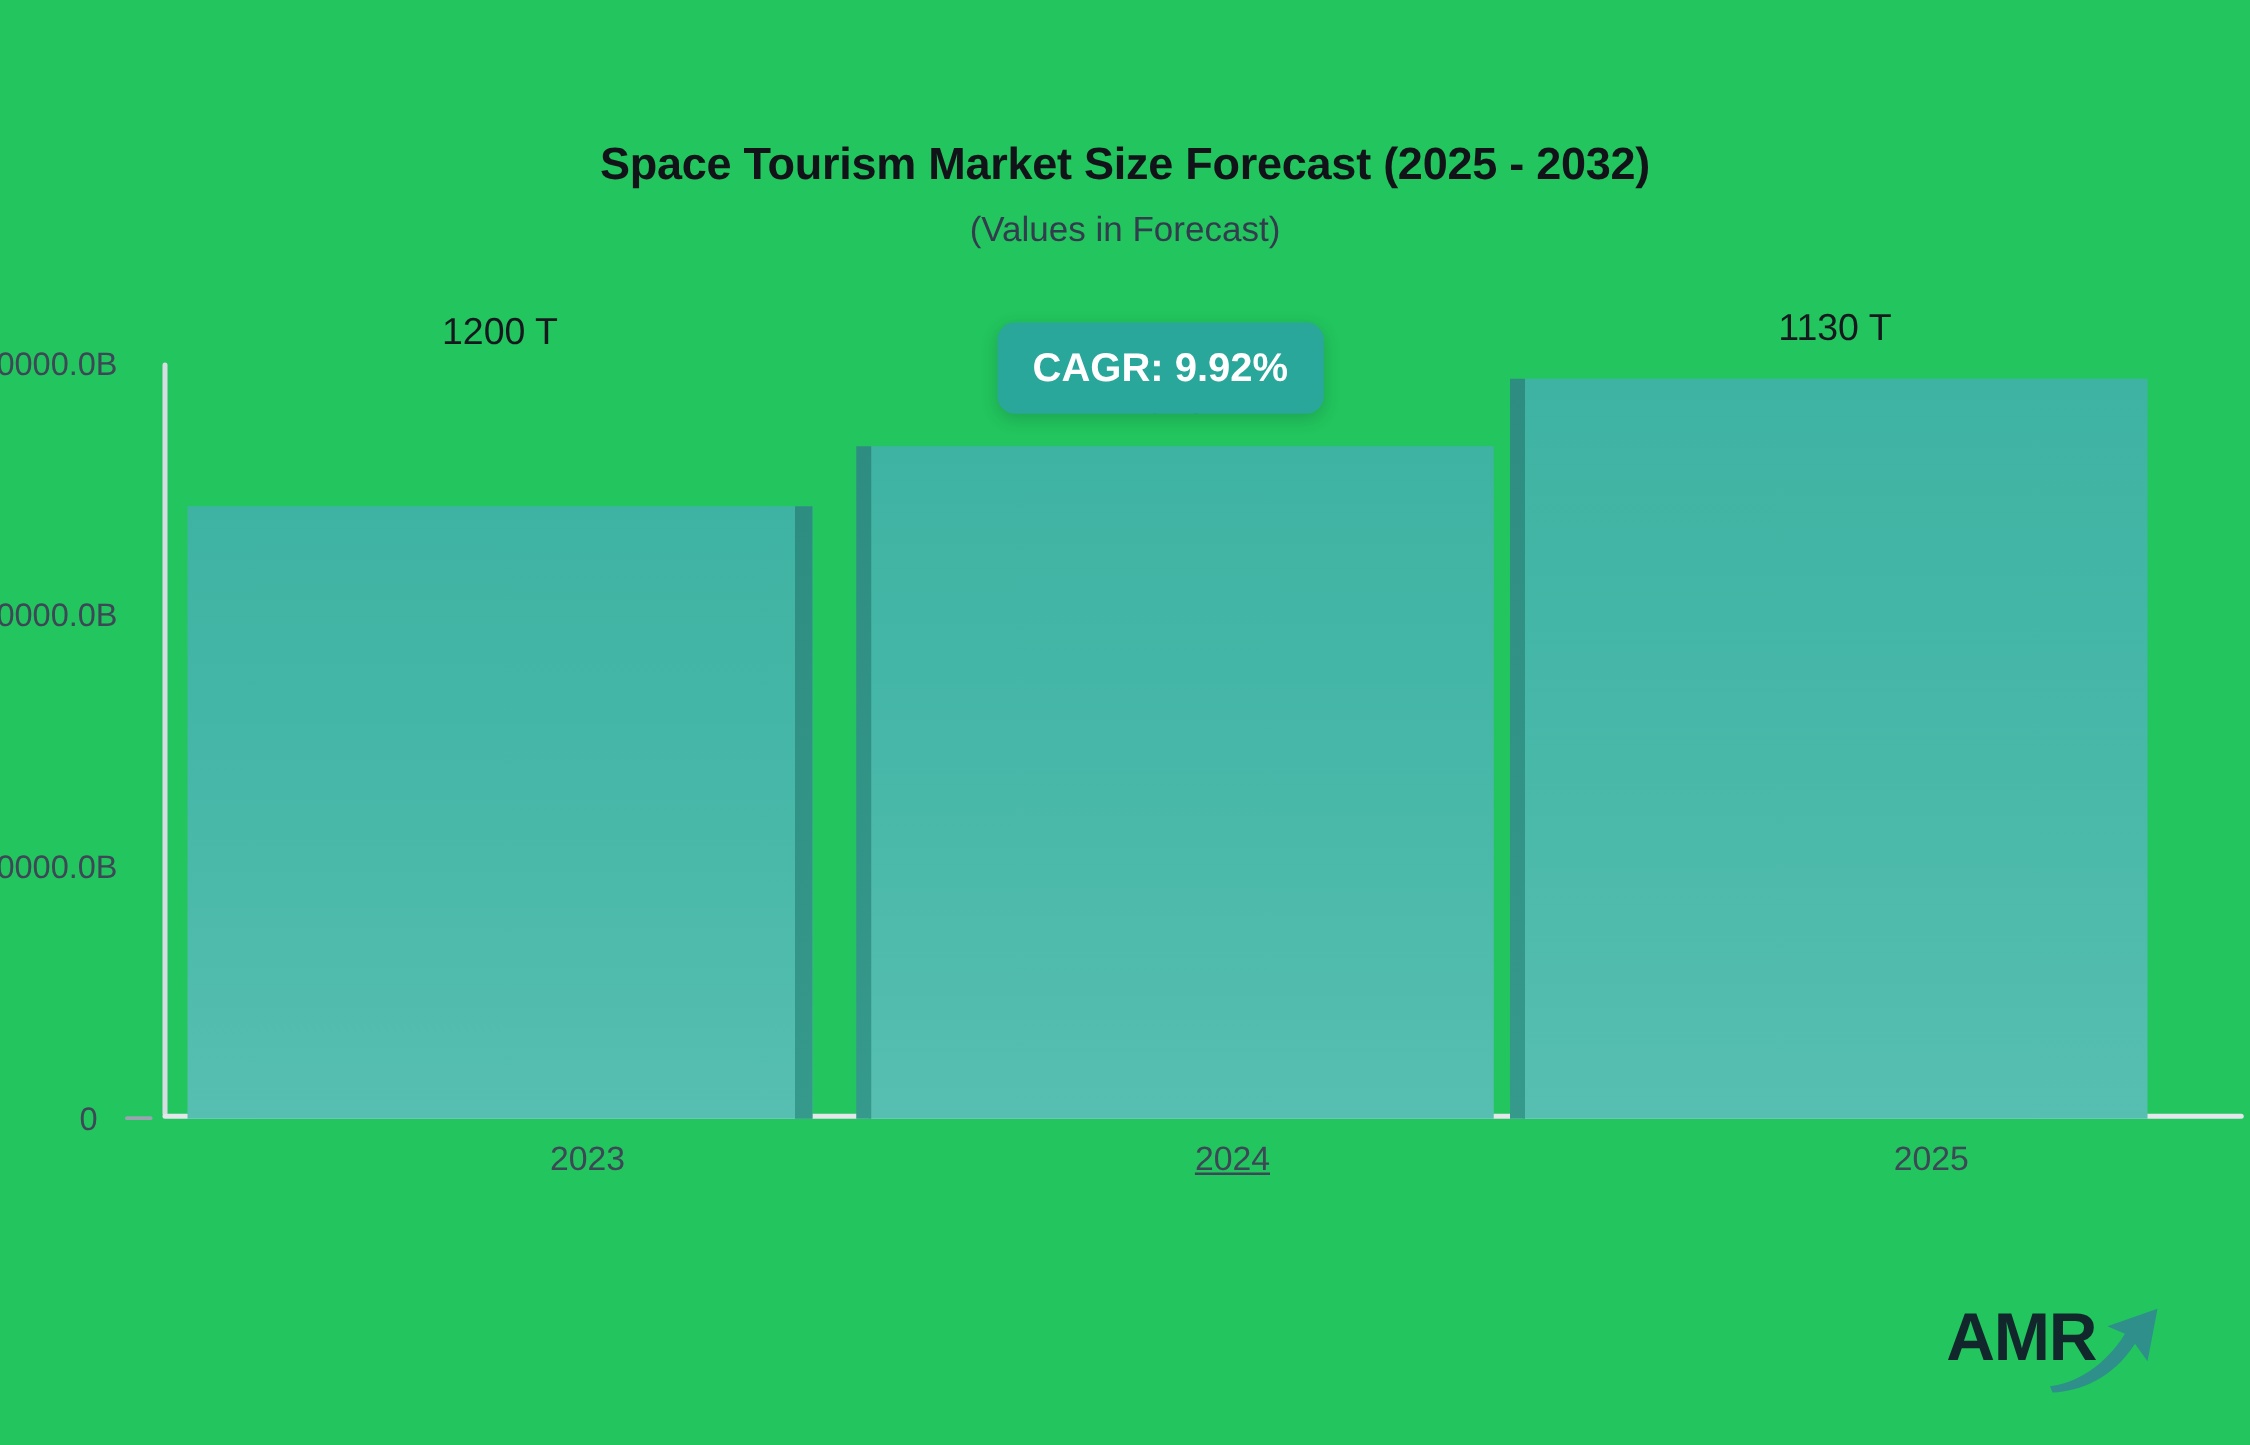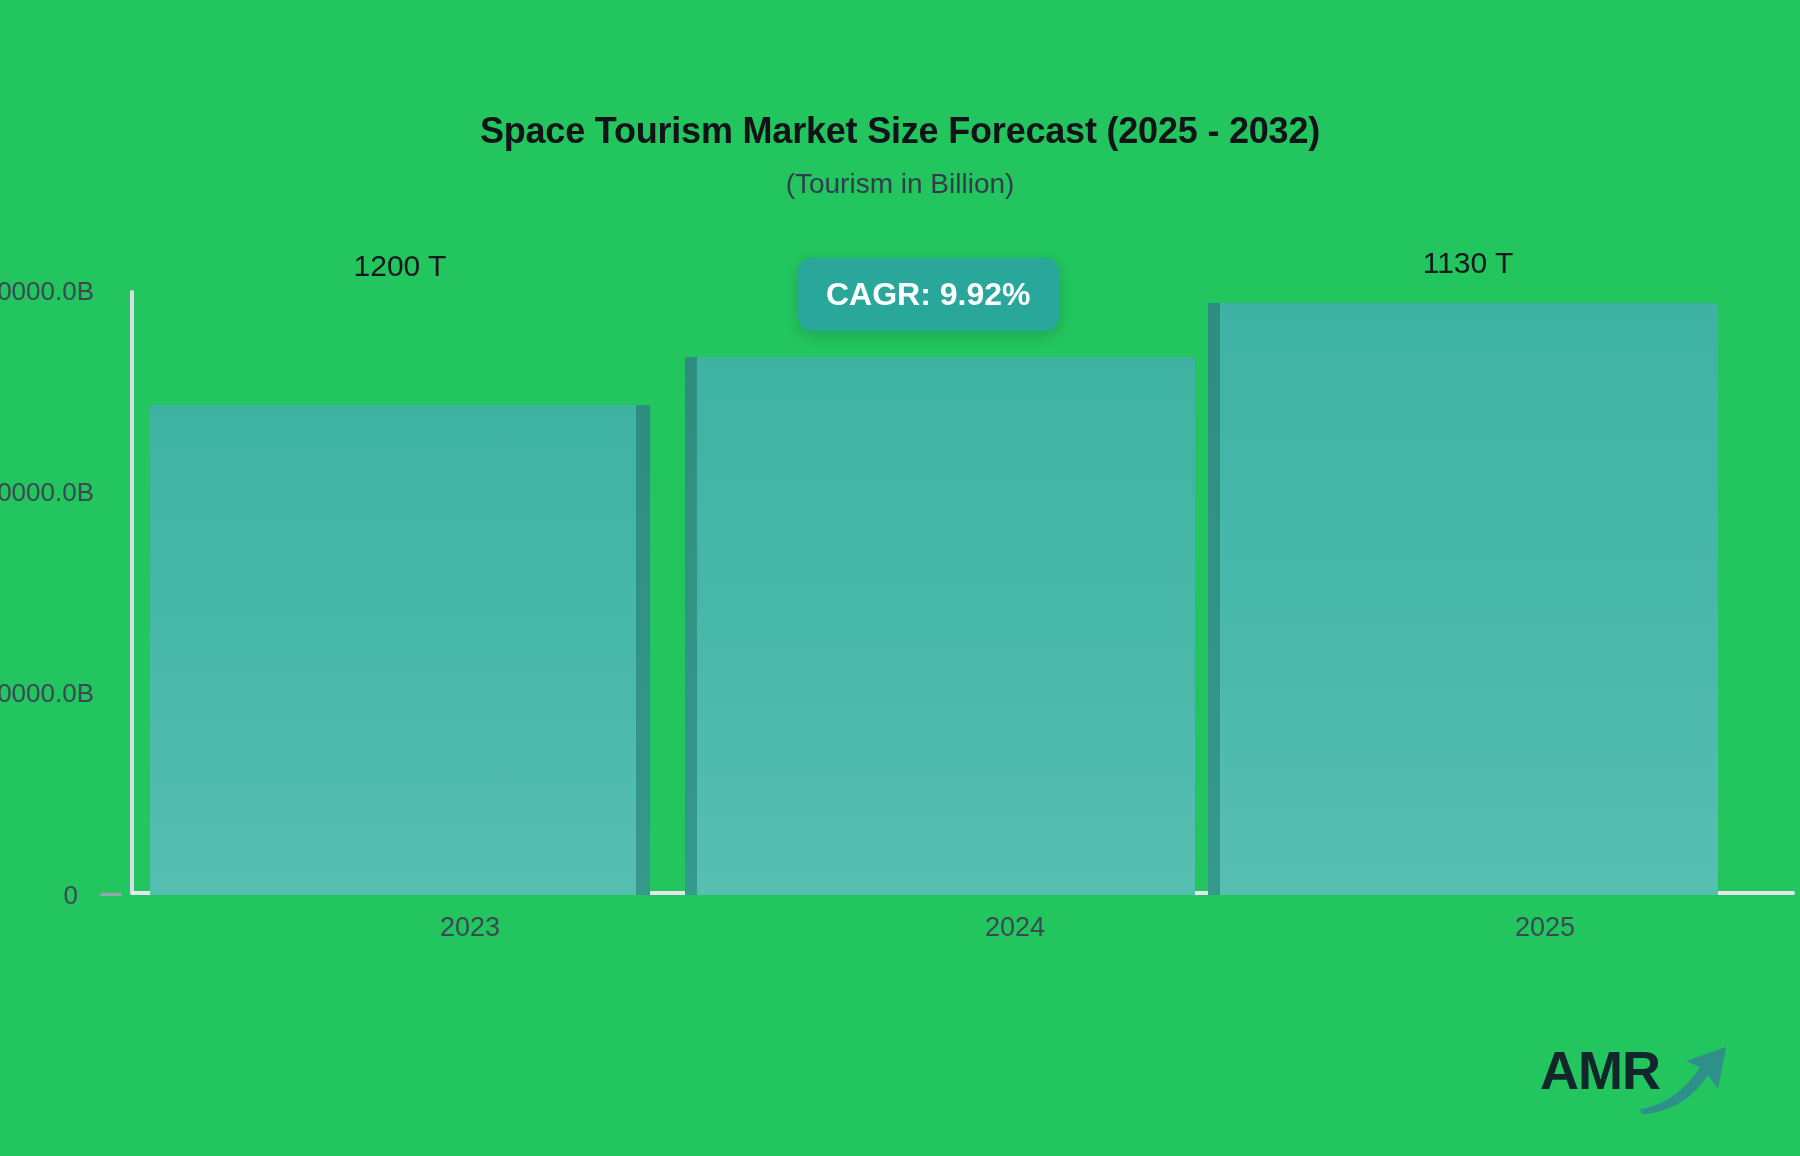--- a/index.html
+++ b/index.html
@@ -156,40 +156,40 @@
   
   #amr-logo {
     position: absolute;
     left: 1540px;
     top: 1035px;
     width: 190px;
     height: 80px;
   }
   #amr-logo-text {
     position: absolute;
-    left: 0;
+    left: 17px;
     top: 4px;
     font-size: 54px;
     font-weight: bold;
     color: #12272b;
     letter-spacing: -1px;
   }
   #amr-logo-arrow {
     position: absolute;
     left: 98px;
     top: 8px;
   }
 </style>
 </head>
 <body>
 
 <div id="chart-canvas">
 
   <div id="chart-title">Space Tourism Market Size Forecast (2025 - 2032)</div>
-  <div id="chart-subtitle">(Tourism in Billion)</div>
+  <div id="chart-subtitle">(Values in Forecast)</div>
 
   <div id="y-axis-line"></div>
   <div id="x-axis-line"></div>
 
   <div class="y-tick-label" style="top:276px;">00000.0B</div>
   <div class="y-tick-label" style="top:477px;">00000.0B</div>
   <div class="y-tick-label" style="top:678px;">00000.0B</div>
   <div class="y-tick-label" style="top:880px; right:1722px;">0</div>
   <div class="y-tick-dash" style="left:100px; top:893px;"></div>
 
@@ -209,21 +209,21 @@
 
     <div class="bar-group" style="left:1088px; width:500px; height:600px;">
       <div class="bar-value-label" style="bottom:615px;">1130 T</div>
       <div class="bar-body" style="height:592px;"></div>
       <div class="bar-shadow-left" style="left:-10px; height:592px;"></div>
     </div>
 
   </div>
 
   <div class="x-tick-label" style="left:300px; width:200px;">2023</div>
-  <div class="x-tick-label" style="left:845px; width:200px;">2024</div>
+  <div class="x-tick-label" style="left:816px; width:200px;text-decoration:underline;">2024</div>
   <div class="x-tick-label" style="left:1375px; width:200px;">2025</div>
 
   <div id="cagr-badge">CAGR: 9.92%</div>
 
   <div id="amr-logo">
     <div id="amr-logo-text">AMR</div>
     <svg id="amr-logo-arrow" width="92" height="72" viewBox="0 0 92 72">
       <path d="M2 66 C 22 64, 46 50, 62 24 L 48 18 L 88 4 L 80 46 L 70 32 C 52 60, 26 70, 4 71 Z" fill="#2f8f8a"></path>
     </svg>
   </div>

